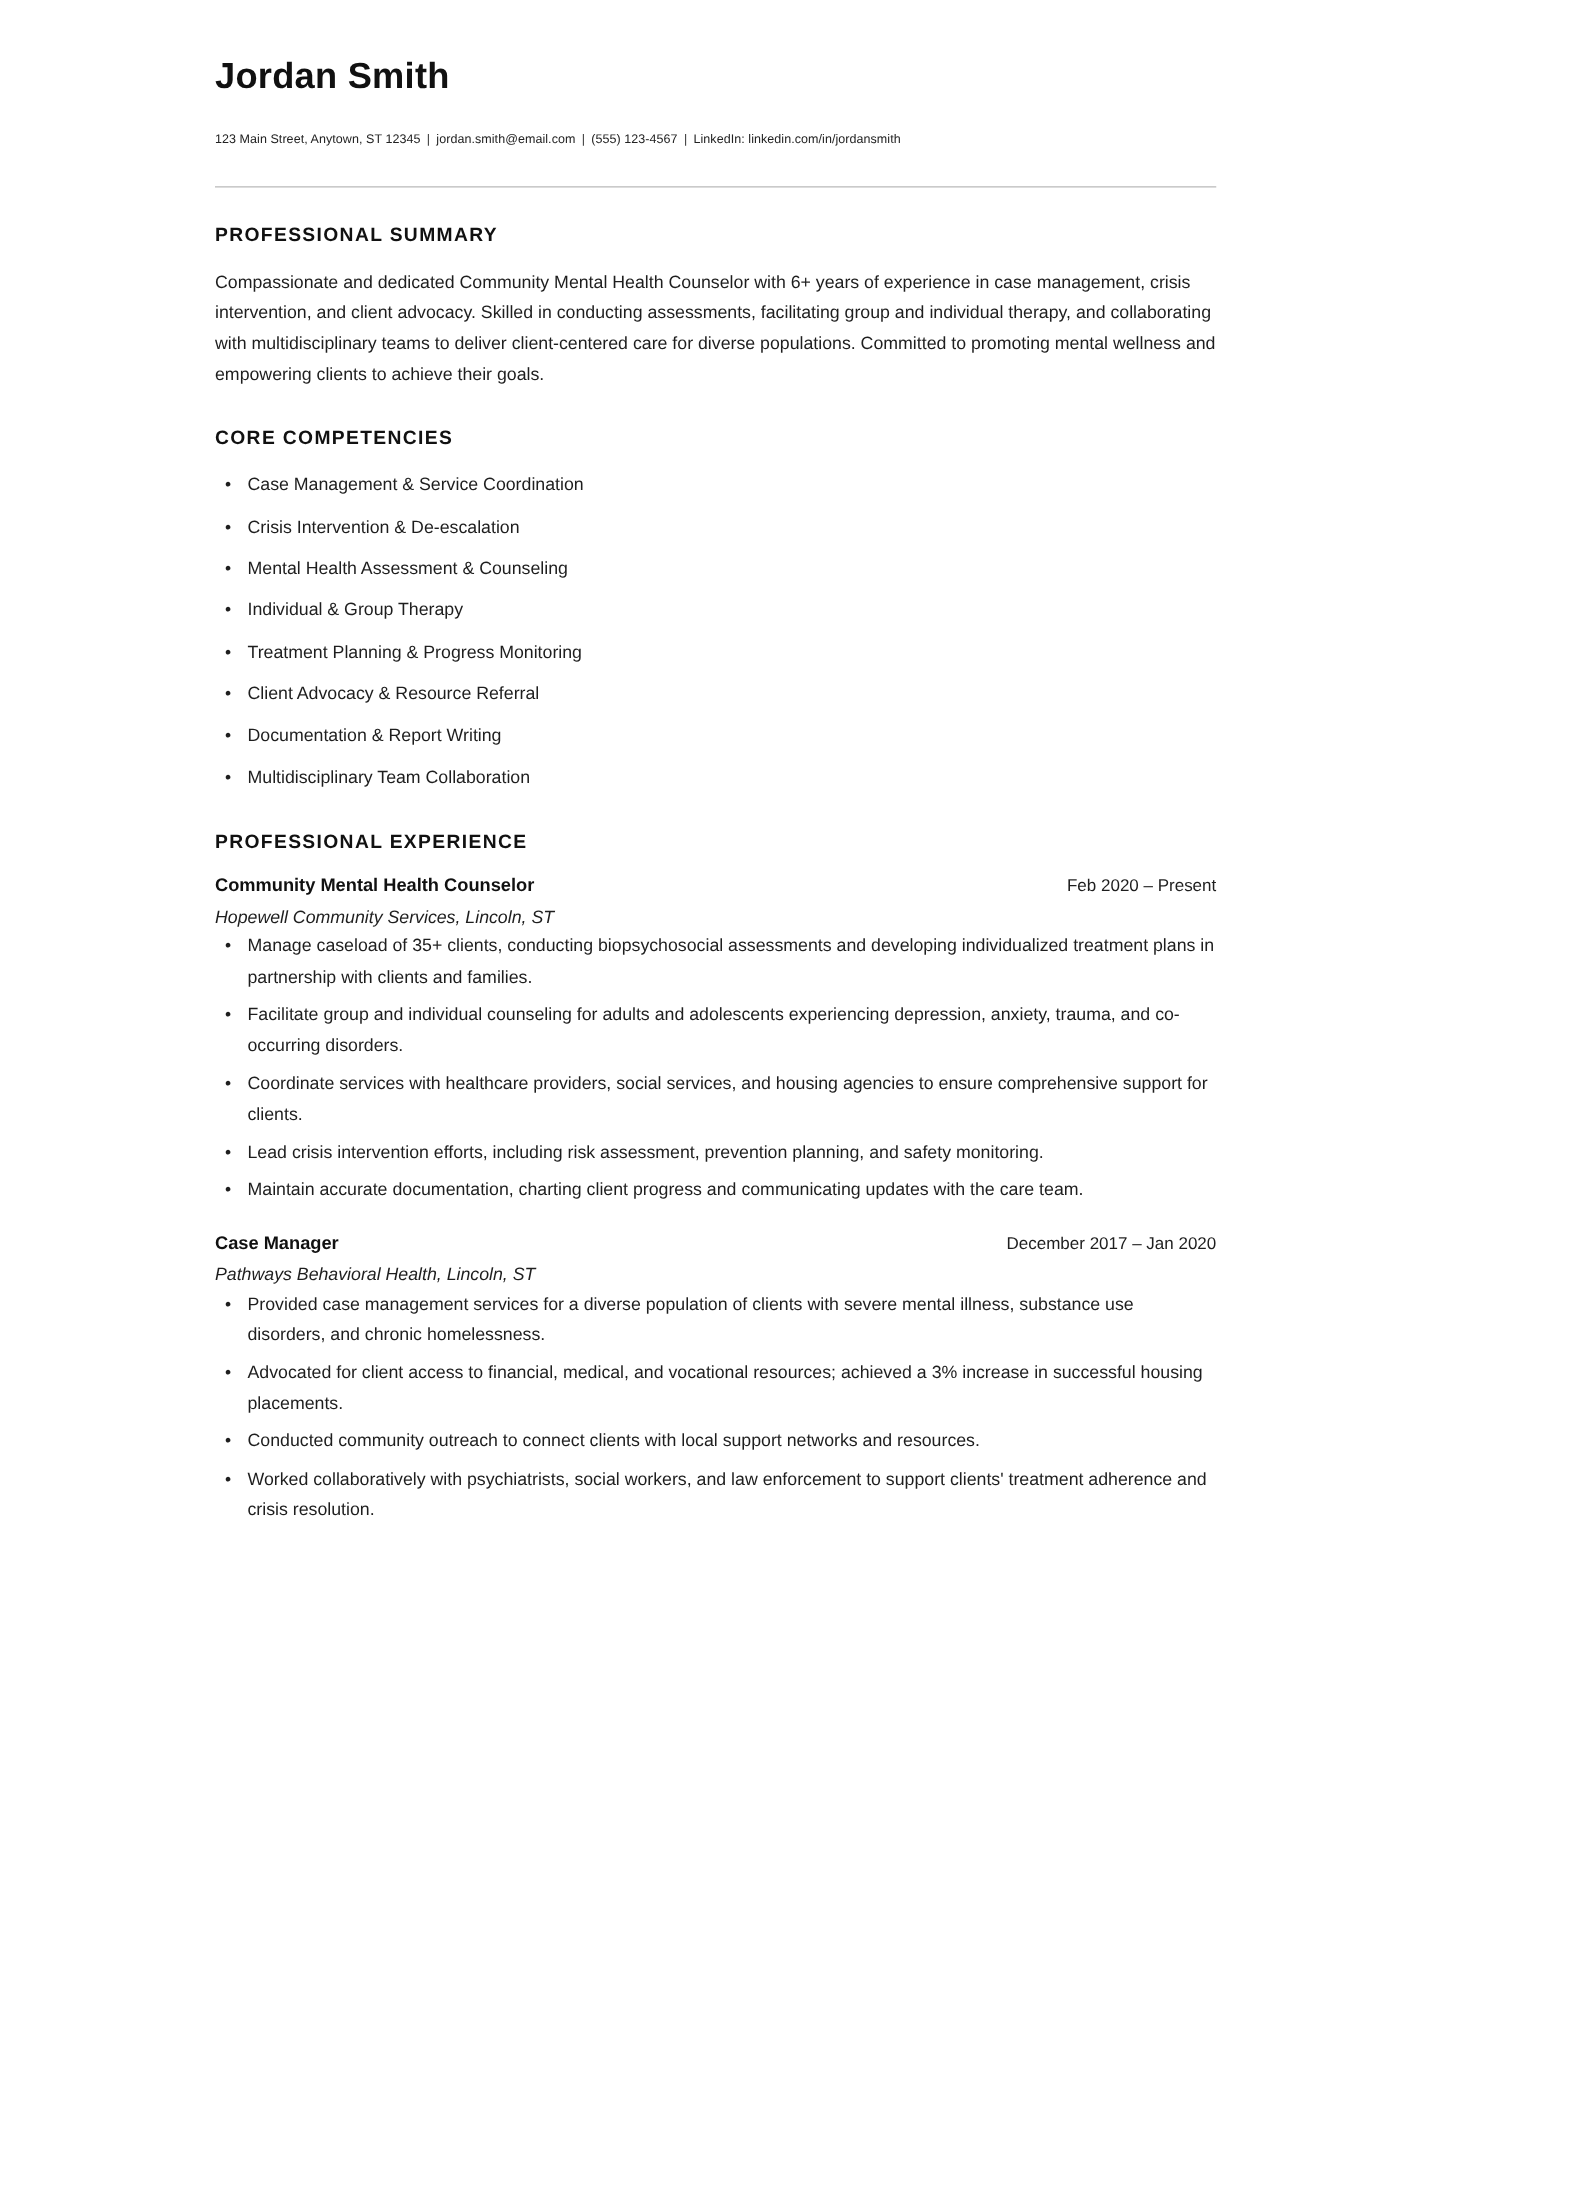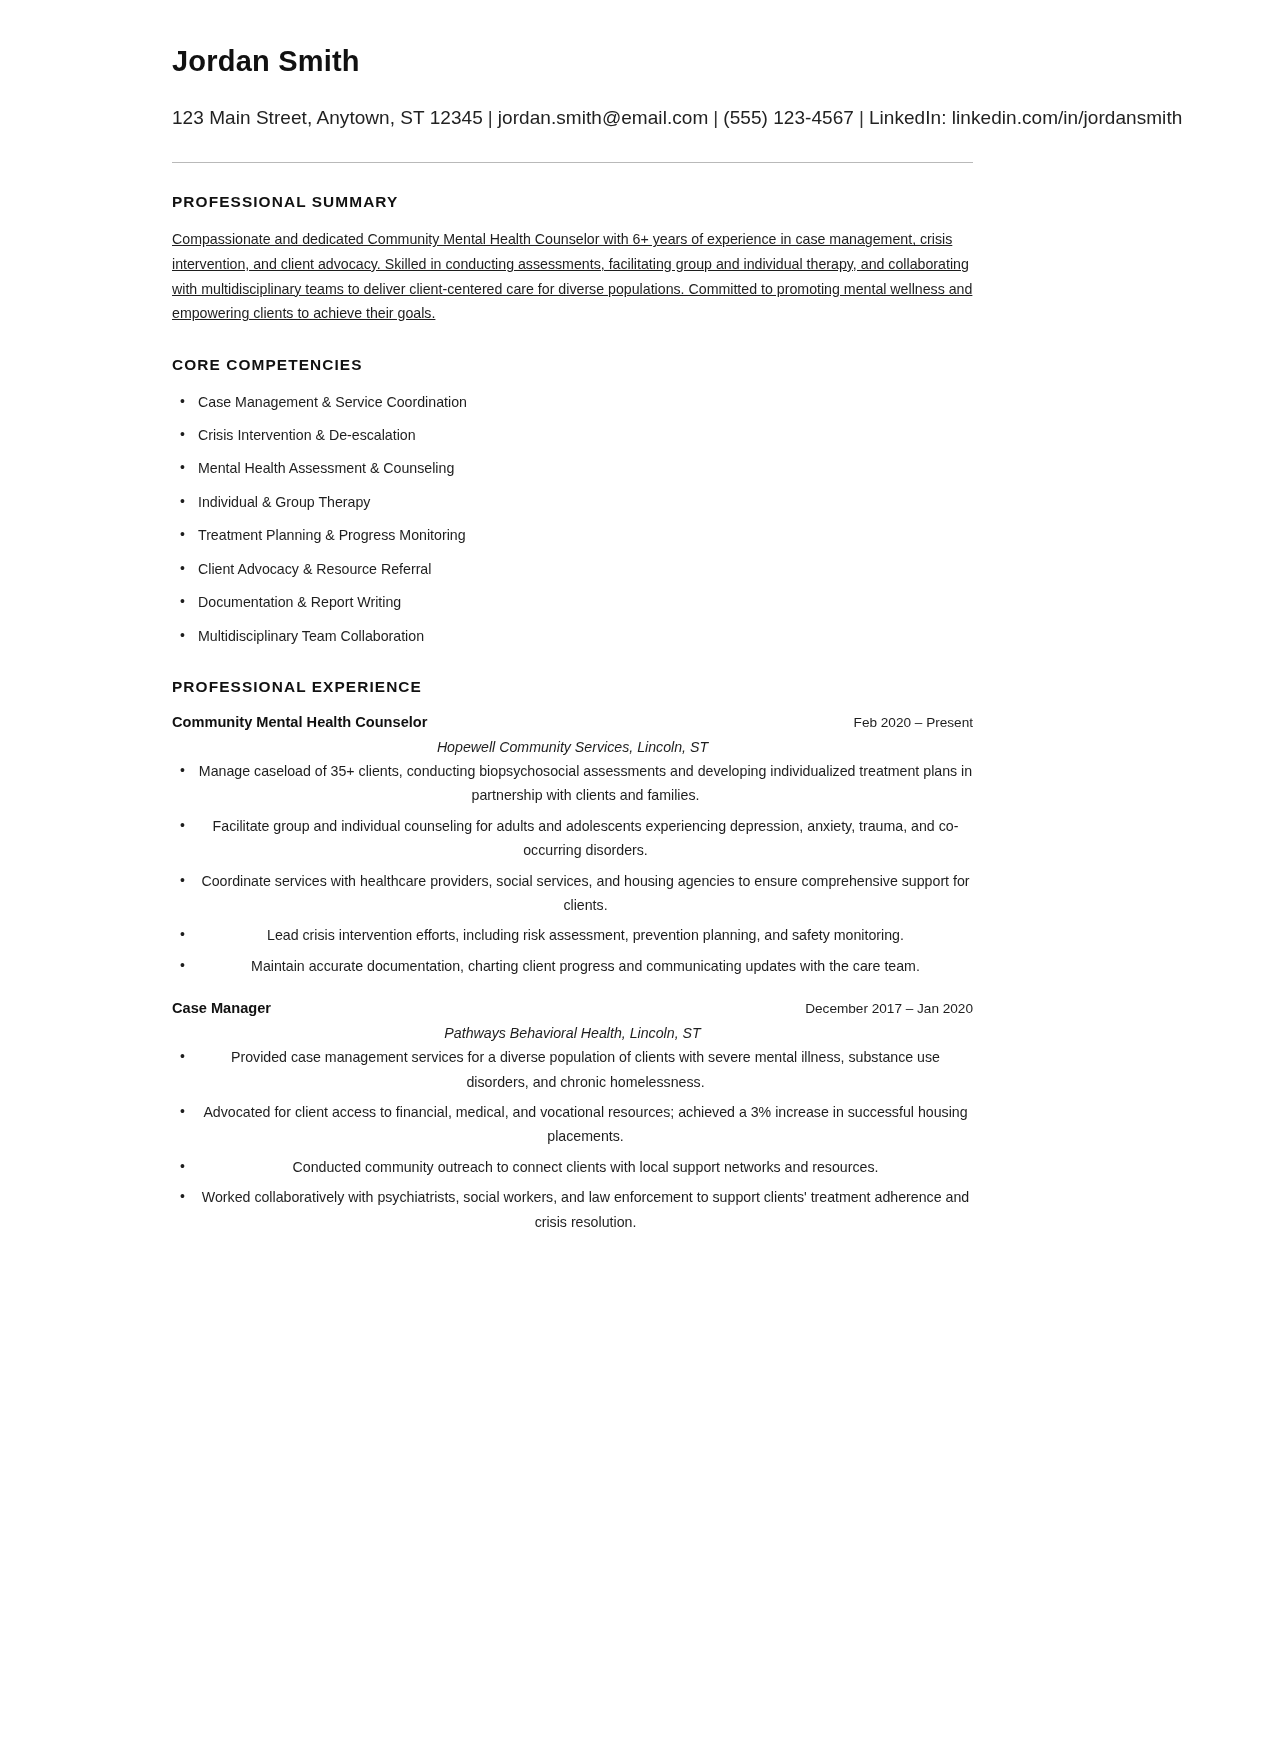--- a/index.html
+++ b/index.html
@@ -29,21 +29,21 @@
   }
   .name {
     font-size: 29px;
     font-weight: bold;
     letter-spacing: 0.2px;
     color: #111111;
     margin: 0 0 26px 0;
     line-height: 1.1;
   }
   .contact-line {
-    font-size: 19px;
+    font-size: 10px;
     color: #222222;
     line-height: 1.5;
     letter-spacing: 0.05px;
     white-space: nowrap;
   }
   .contact-sep {
     padding: 0 5px;
     color: #333;
   }
   .rule {
@@ -65,21 +65,20 @@
     margin: 0 0 16px 0;
     text-transform: uppercase;
   }
 
   .summary-text {
     font-size: 14.2px;
     line-height: 1.73;
     color: #1e1e1e;
     margin: 0;
     text-align: left;
-    text-decoration: underline;
   }
 
   
   ul.bullets {
     list-style: none;
     margin: 0;
     padding: 0;
   }
   ul.bullets > li {
     position: relative;
@@ -103,21 +102,20 @@
   }
   ul.job-bullets {
   }
   ul.job-bullets > li {
     margin-bottom: 6px;
   }
 
   
   .job {
     margin-top: 20px;
-    text-align: center;
   }
   .job:first-of-type {
     margin-top: 16px;
   }
   .job-headline {
     display: flex;
     align-items: baseline;
     justify-content: space-between;
     gap: 20px;
   }

